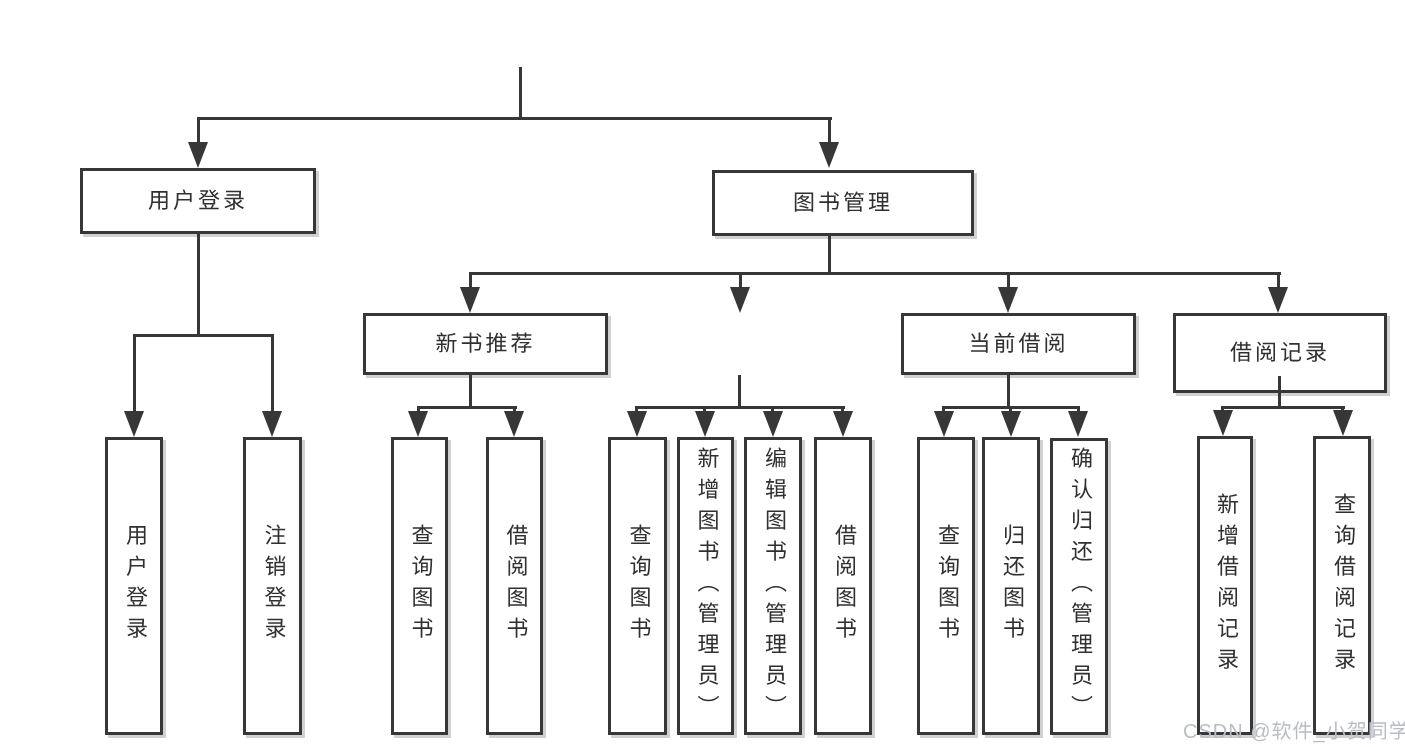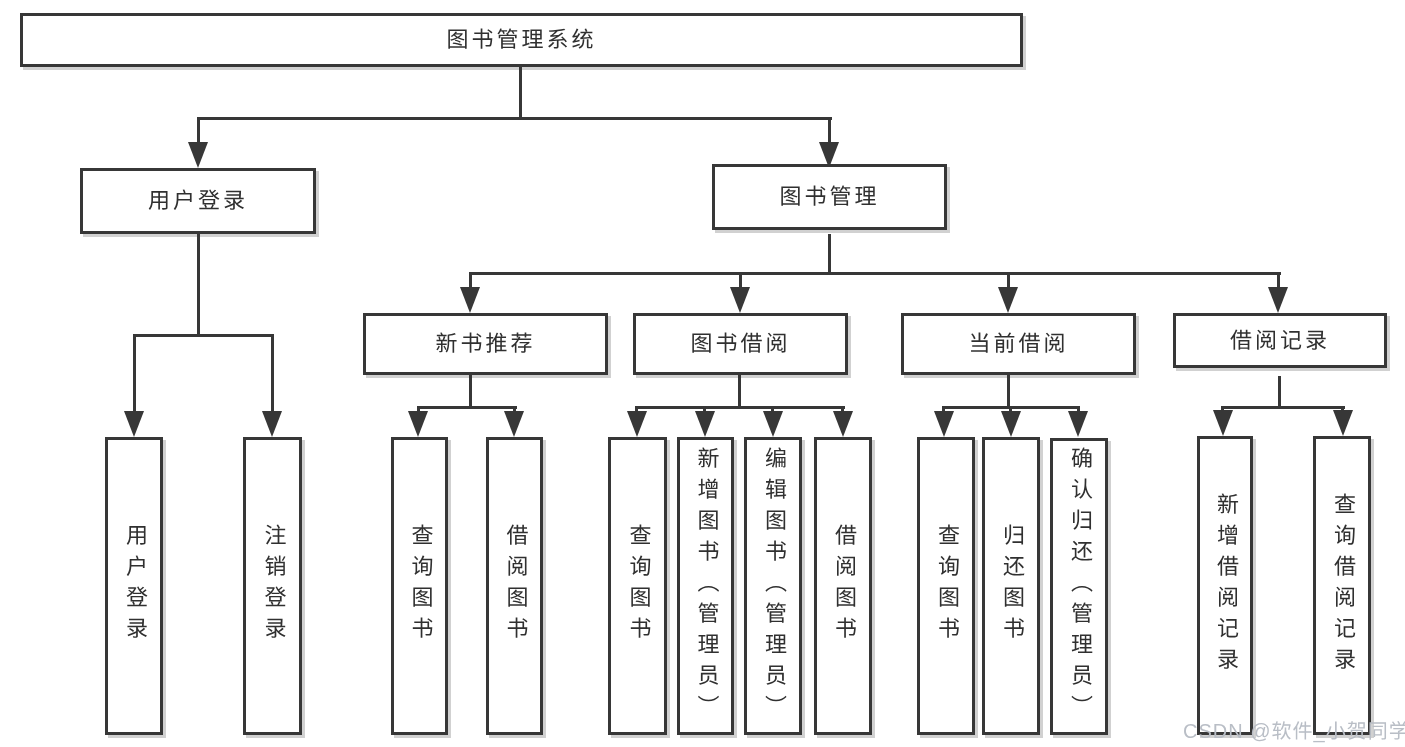--- a/index.html
+++ b/index.html
@@ -52,35 +52,32 @@
     color:var(--wm,#b9bec6);
     z-index:10;
     white-space:nowrap;
   }
 </style>
 </head>
 <body>
 
 <div id="canvas">
 
-  <div class="box" style="left:20px;top:13px;width:1003px;height:54px">
-    <span class="lbl">图书管理系统</span>
-  </div>
 
   <div class="line" style="left:519px;top:67px;width:3px;height:52px"></div>
   <div class="line" style="left:197px;top:117px;width:635px;height:3px"></div>
   <div class="line" style="left:197px;top:117px;width:3px;height:34px"></div>
   <div class="line" style="left:828px;top:117px;width:3px;height:34px"></div>
   <div class="tri" style="left:188px;top:142px"></div>
   <div class="tri" style="left:819px;top:142px"></div>
 
   <div class="box" style="left:80px;top:168px;width:236px;height:66px">
     <span class="lbl">用户登录</span>
   </div>
-  <div class="box" style="left:712px;top:164px;width:235px;height:66px">
+  <div class="box" style="left:712px;top:170px;width:262px;height:66px">
     <span class="lbl">图书管理</span>
   </div>
 
   <div class="line" style="left:197px;top:234px;width:3px;height:103px"></div>
   <div class="line" style="left:133px;top:334px;width:141px;height:3px"></div>
   <div class="line" style="left:133px;top:334px;width:3px;height:81px"></div>
   <div class="line" style="left:271px;top:334px;width:3px;height:81px"></div>
   <div class="tri" style="left:124px;top:411px"></div>
   <div class="tri" style="left:262px;top:411px"></div>
 
@@ -91,27 +88,24 @@
   <div class="line" style="left:1007px;top:272px;width:3px;height:20px"></div>
   <div class="line" style="left:1277px;top:272px;width:3px;height:20px"></div>
   <div class="tri" style="left:460px;top:287px"></div>
   <div class="tri" style="left:730px;top:287px"></div>
   <div class="tri" style="left:998px;top:287px"></div>
   <div class="tri" style="left:1268px;top:287px"></div>
 
   <div class="box" style="left:363px;top:313px;width:245px;height:62px">
     <span class="lbl">新书推荐</span>
   </div>
-  <div class="box" style="left:633px;top:313px;width:215px;height:62px">
-    <span class="lbl">图书借阅</span>
-  </div>
   <div class="box" style="left:901px;top:313px;width:235px;height:62px">
     <span class="lbl">当前借阅</span>
   </div>
-  <div class="box" style="left:1173px;top:313px;width:214px;height:55px">
+  <div class="box" style="left:1173px;top:313px;width:214px;height:80px">
     <span class="lbl">借阅记录</span>
   </div>
 
   <div class="line" style="left:469px;top:374px;width:3px;height:34px"></div>
   <div class="line" style="left:417px;top:406px;width:100px;height:3px"></div>
   <div class="line" style="left:417px;top:406px;width:3px;height:10px"></div>
   <div class="line" style="left:513px;top:406px;width:3px;height:10px"></div>
   <div class="tri" style="left:408px;top:411px"></div>
   <div class="tri" style="left:504px;top:411px"></div>
 

